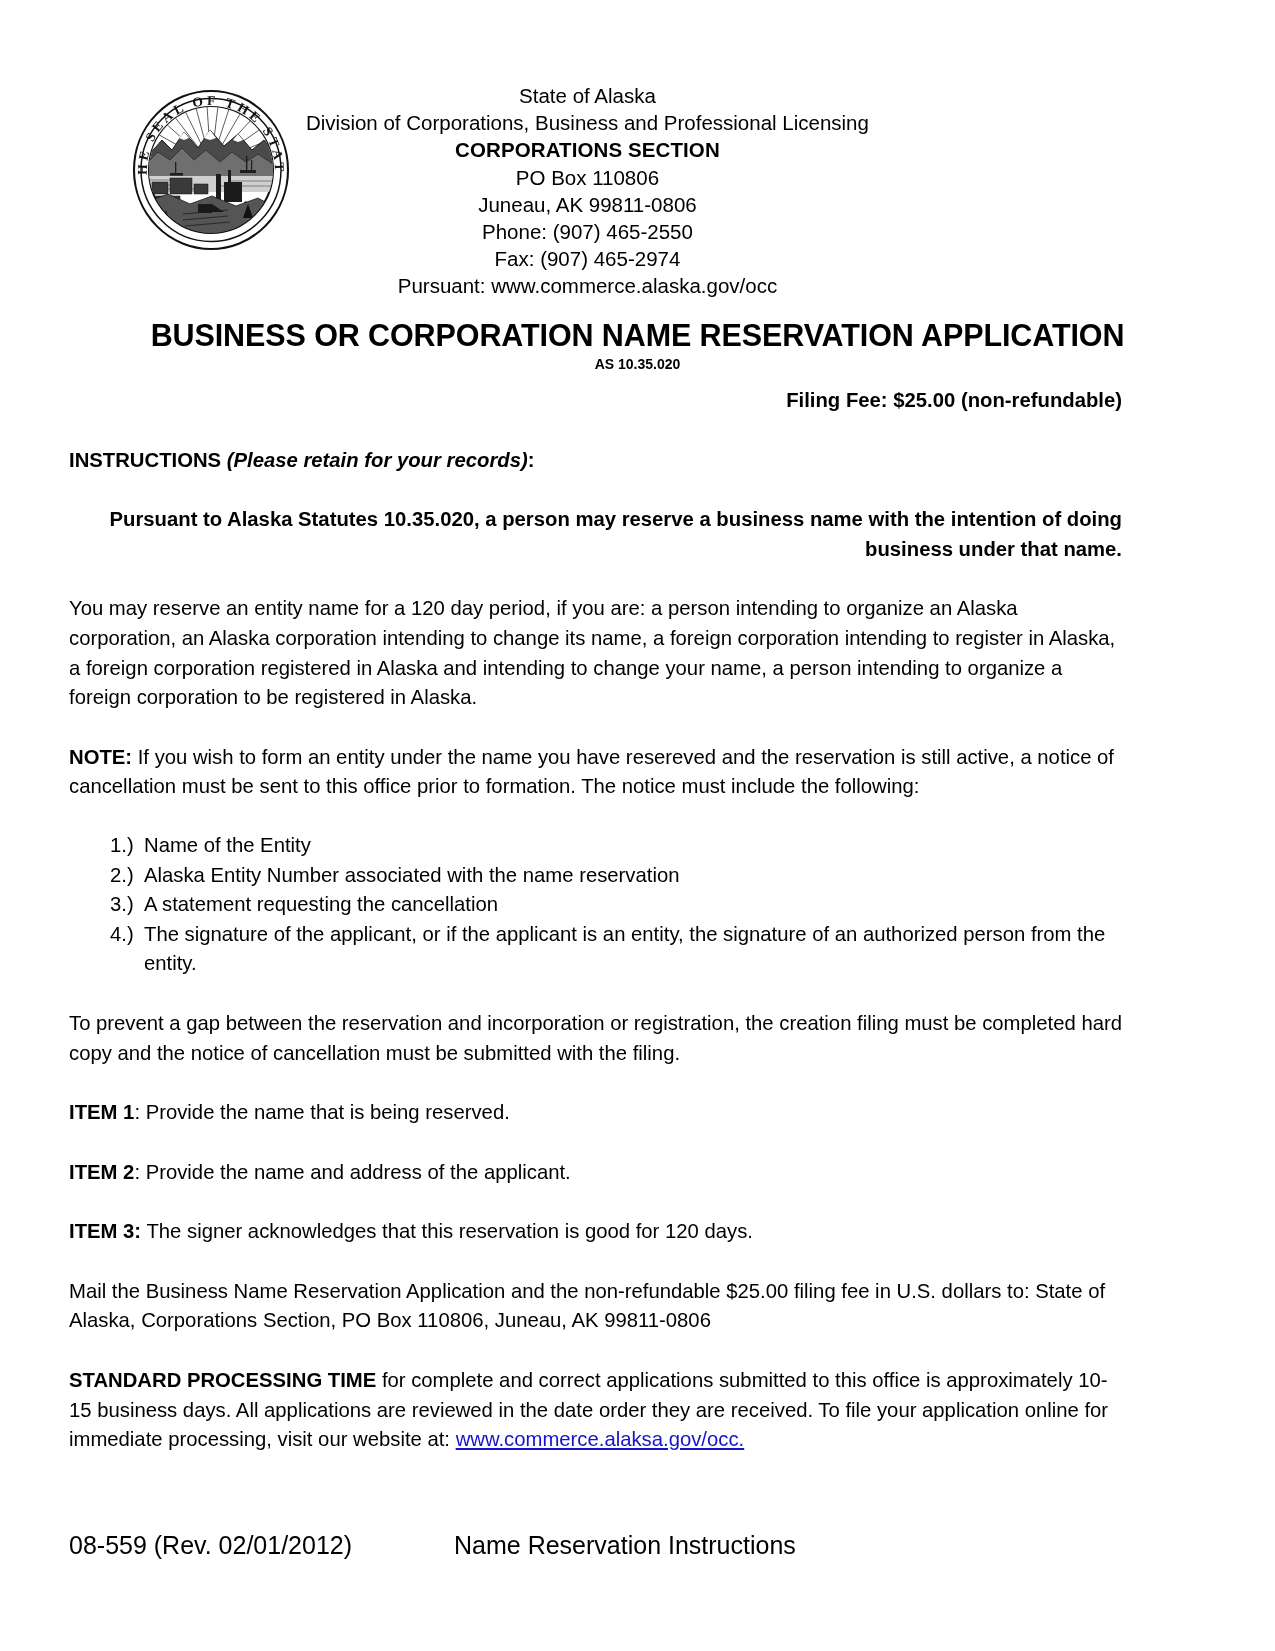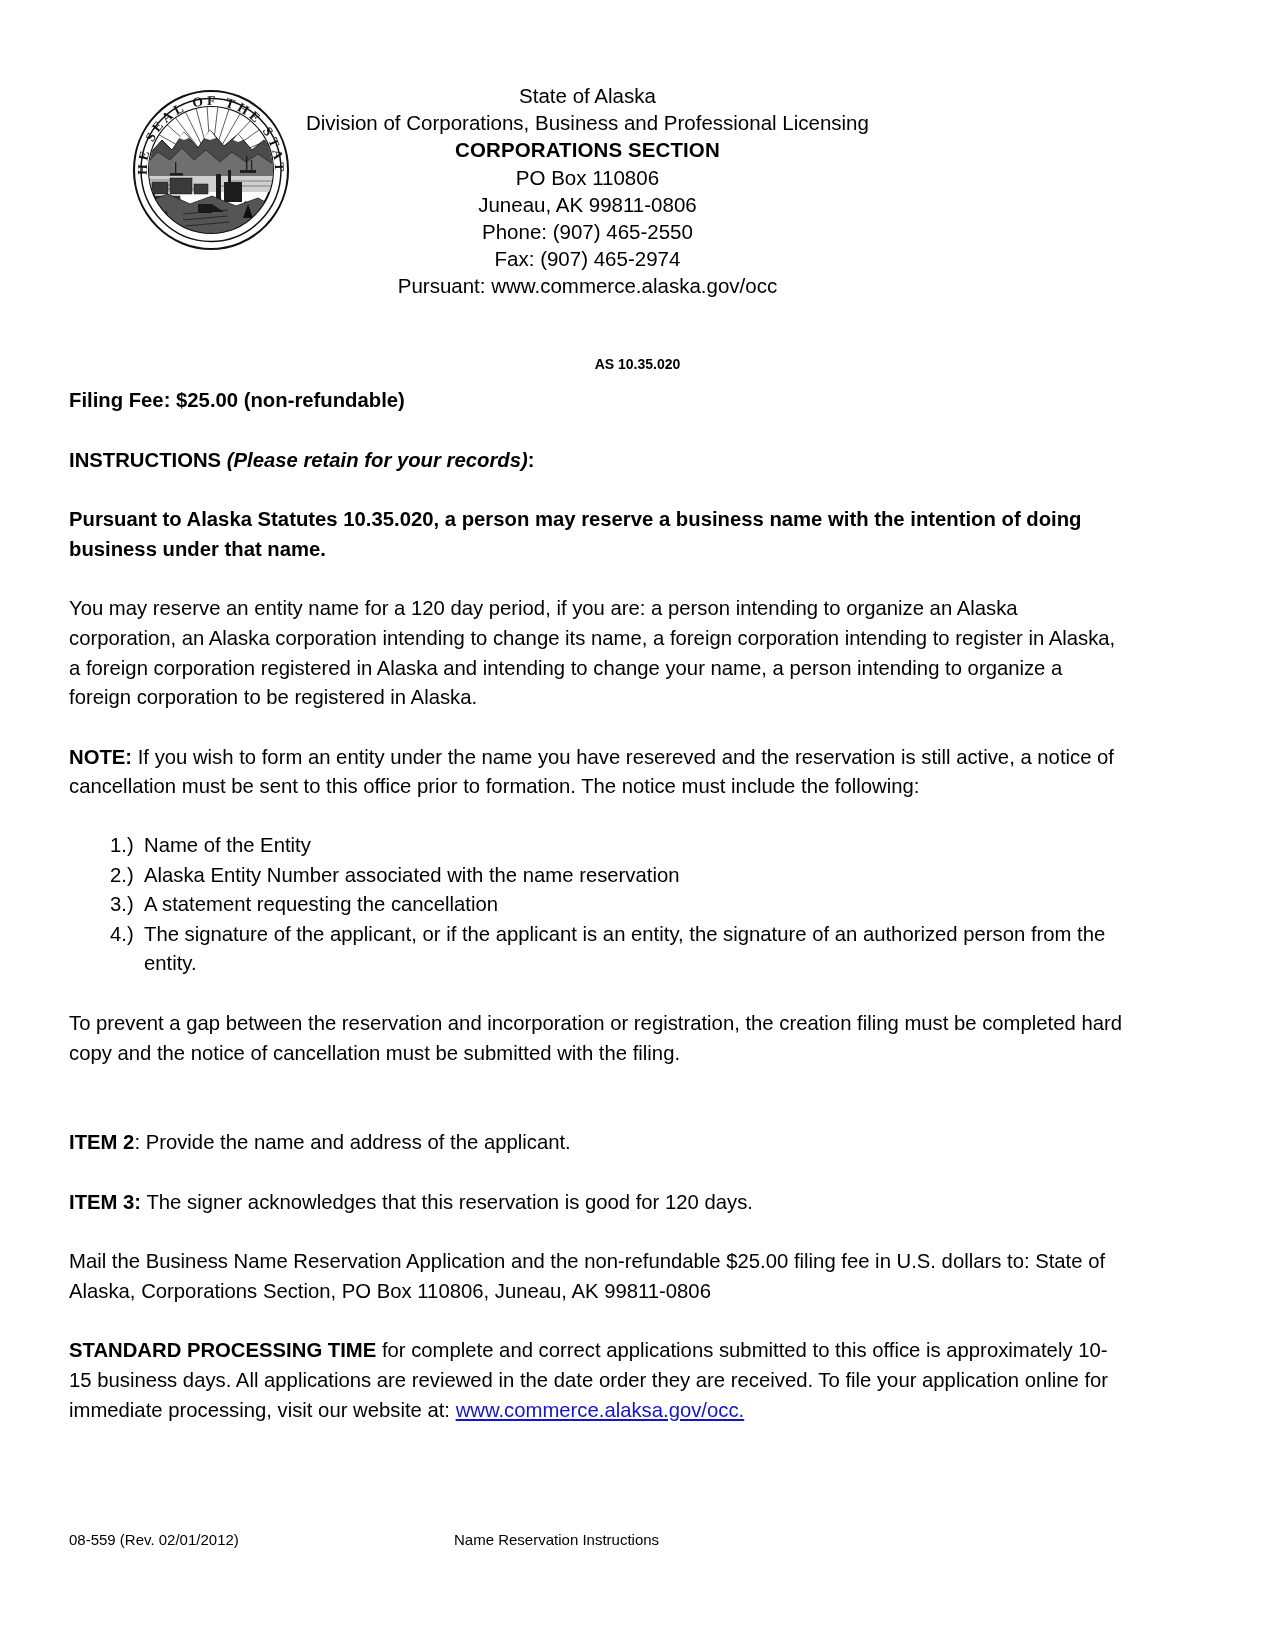--- a/index.html
+++ b/index.html
@@ -72,21 +72,21 @@
     position: absolute;
     left: 69px;
     top: 386px;
     width: 1053px;
     font-size: 20.3px;
     line-height: 29.6px;
   }
   .p { margin: 0; }
   .gap-sm { height: 29px; }
   .gap-md { height: 30px; }
-  .b { font-weight: bold; }
+  .b { font-weight: bold; text-align: right; }
   .bi { font-weight: bold; font-style: italic; }
 
   .numlist {
     margin: 0;
     padding: 0;
     list-style: none;
   }
   .numlist li {
     display: flex;
     padding-left: 41px;
@@ -100,21 +100,21 @@
     color: #1414cc;
     text-decoration: underline;
   }
 
   
   .footer {
     position: absolute;
     left: 69px;
     top: 1531px;
     width: 1053px;
-    font-size: 15px;
+    font-size: 25px;
     display: flex;
   }
   .footer-left { flex: 0 0 385px; }
   .footer-center { flex: 1 1 auto; }
 </style>
 </head>
 <body>
 
 <div class="page">
 
@@ -225,20 +225,21 @@
       <div class="addr-line">Division of Corporations, Business and Professional Licensing</div>
       <div class="addr-line bold">CORPORATIONS SECTION</div>
       <div class="addr-line">PO Box 110806</div>
       <div class="addr-line">Juneau, AK  99811-0806</div>
       <div class="addr-line">Phone: (907) 465-2550</div>
       <div class="addr-line">Fax: (907) 465-2974</div>
       <div class="addr-line">Pursuant: www.commerce.alaska.gov/occ</div>
     </div>
   </div>
 
+  <div class="doc-title">BUSINESS OR CORPORATION NAME RESERVATION APPLICATION</div>
   <div class="doc-subtitle">AS 10.35.020</div>
 
   <div class="body-wrap">
 
     <p class="p b">Filing Fee: $25.00 (non-refundable)</p>
 
     <div class="gap-md"></div>
 
     <p class="p"><span class="b">INSTRUCTIONS </span><span class="bi">(Please retain for your records)</span><span class="b">:</span></p>
 
@@ -274,20 +275,21 @@
         <span class="txt">The signature of the applicant, or if the applicant is an entity, the signature of an authorized person from the entity.</span>
       </li>
     </ul>
 
     <div class="gap-md"></div>
 
     <p class="p">To prevent a gap between the reservation and incorporation or registration, the creation filing must be completed hard copy and the notice of cancellation must be submitted with the filing.</p>
 
     <div class="gap-md"></div>
 
+    <p class="p"><span class="b">ITEM 1</span><span>: </span><span>Provide the name that is being reserved.</span></p>
 
     <div class="gap-md"></div>
 
     <p class="p"><span class="b">ITEM 2</span><span>: </span><span>Provide the name and address of the applicant.</span></p>
 
     <div class="gap-md"></div>
 
     <p class="p"><span class="b">ITEM 3:</span><span> </span><span>The signer acknowledges that this reservation is good for 120 days.</span></p>
 
     <div class="gap-md"></div>

